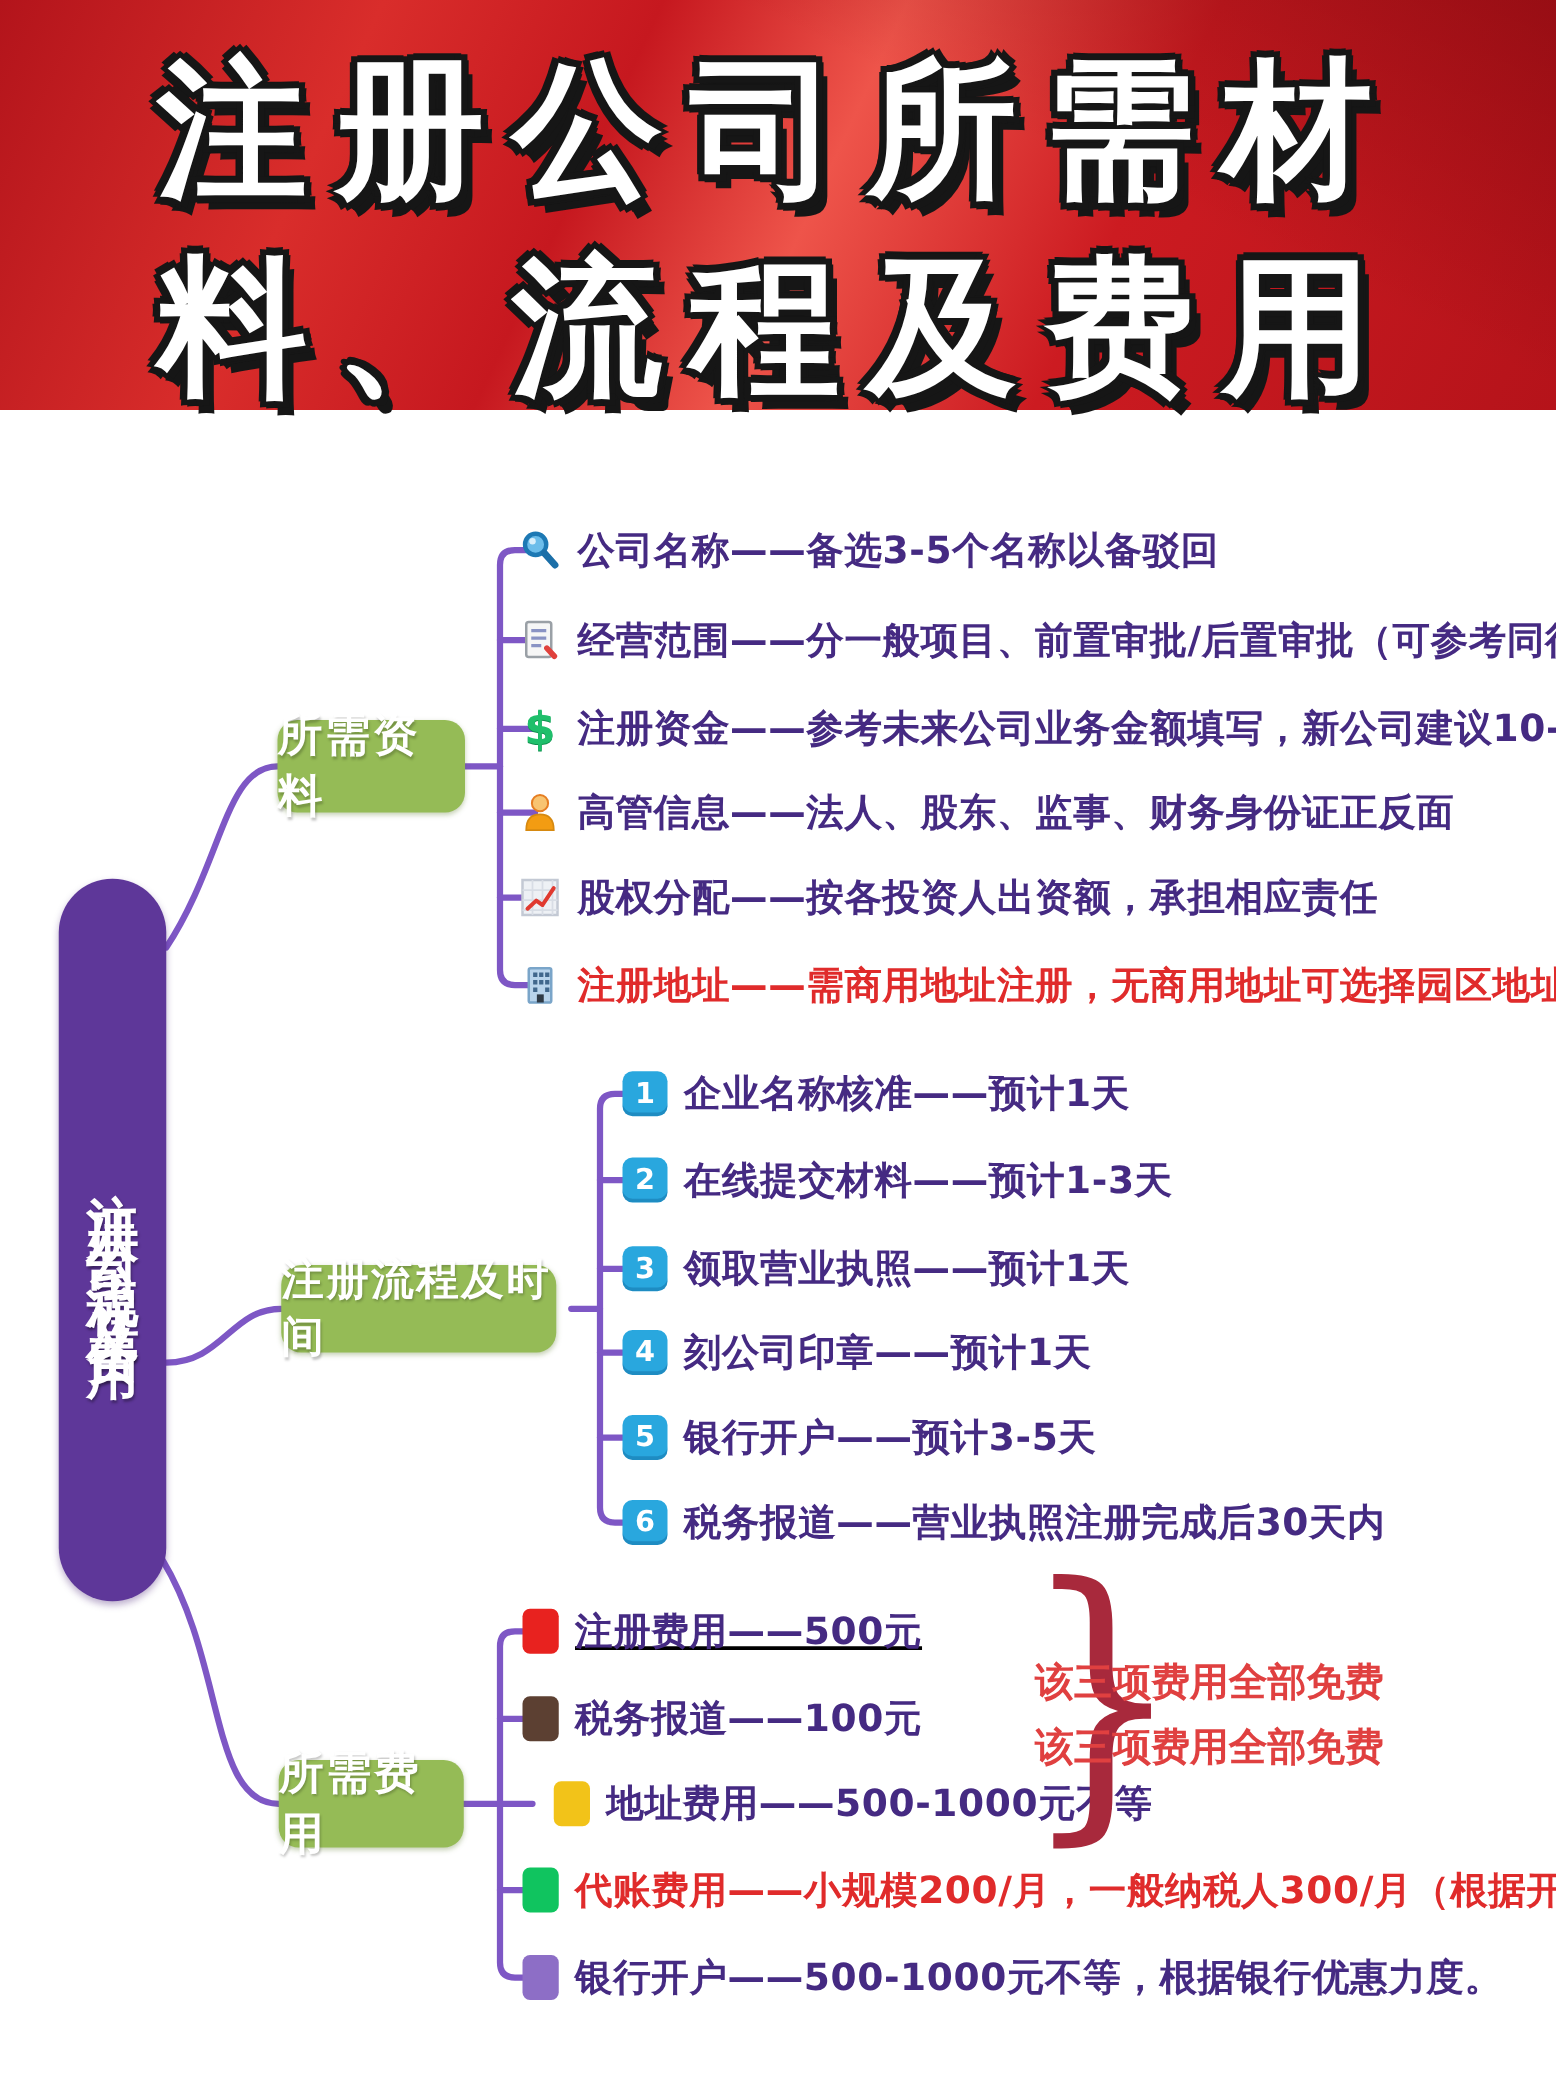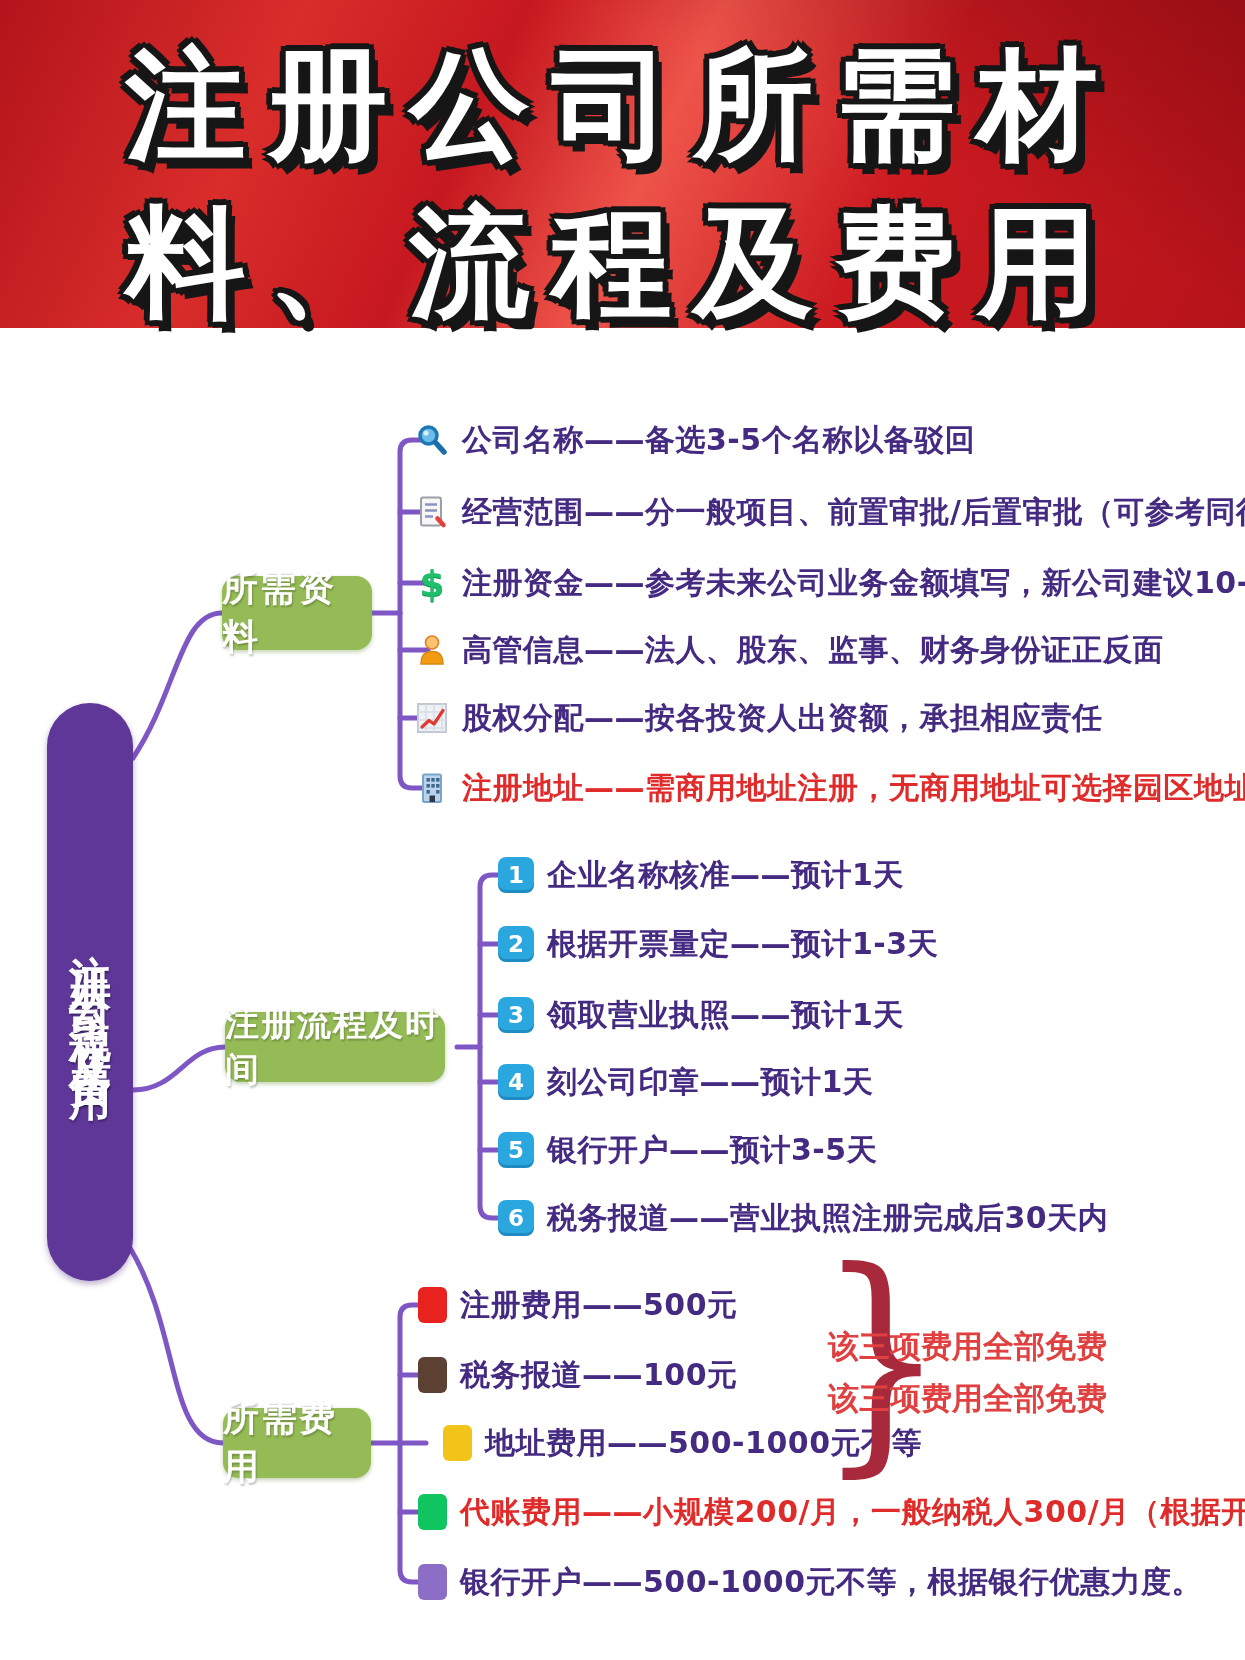--- a/index.html
+++ b/index.html
@@ -63,21 +63,21 @@
     box-shadow:inset 0 -3px 0 rgba(0,60,110,0.25);
   }
   .swatch{width:29px;height:36px;border-radius:6px;flex:0 0 29px;}
   
   #m-row0{left:415px;top:416px;} #m-row1{left:415px;top:488px;}
   #m-row2{left:415px;top:559px;} #m-row3{left:415px;top:626px;}
   #m-row4{left:415px;top:694px;} #m-row5{left:415px;top:764px;}
   #p-row0{left:498px;top:851px;}  #p-row1{left:498px;top:920px;}
   #p-row2{left:498px;top:991px;}  #p-row3{left:498px;top:1058px;}
   #p-row4{left:498px;top:1126px;} #p-row5{left:498px;top:1194px;}
-  #f-row0{left:418px;top:1281px;} #f-row1{left:418px;top:1351px;}
+  #f-row0{left:418px;top:1281px;text-decoration:underline;} #f-row1{left:418px;top:1351px;}
   #f-row2{left:418px;top:1419px;margin-left:25px;} #f-row3{left:418px;top:1488px;}
   #f-row4{left:418px;top:1558px;}
   
   #fee-brace{
     position:absolute;left:806px;top:1268px;z-index:2;
     font-family:"DejaVu Serif","Liberation Serif",serif;
     font-size:238px;line-height:182px;color:#a8293c;transform:scaleX(0.85);
   }
   #fee-note{
     position:absolute;left:828px;top:1320px;z-index:2;
@@ -201,21 +201,21 @@
     </span>
     <span class="itext" style="color: rgb(224, 43, 43);">注册地址——需商用地址注册，无商用地址可选择园区地址</span>
   </div>
 
   <div id="p-row0" class="row">
     <span class="badge">1</span>
     <span class="itext">企业名称核准——预计1天</span>
   </div>
   <div id="p-row1" class="row">
     <span class="badge">2</span>
-    <span class="itext">根据开票量定——预计1-3天</span>
+    <span class="itext">在线提交材料——预计1-3天</span>
   </div>
   <div id="p-row2" class="row">
     <span class="badge">3</span>
     <span class="itext">领取营业执照——预计1天</span>
   </div>
   <div id="p-row3" class="row">
     <span class="badge">4</span>
     <span class="itext">刻公司印章——预计1天</span>
   </div>
   <div id="p-row4" class="row">

